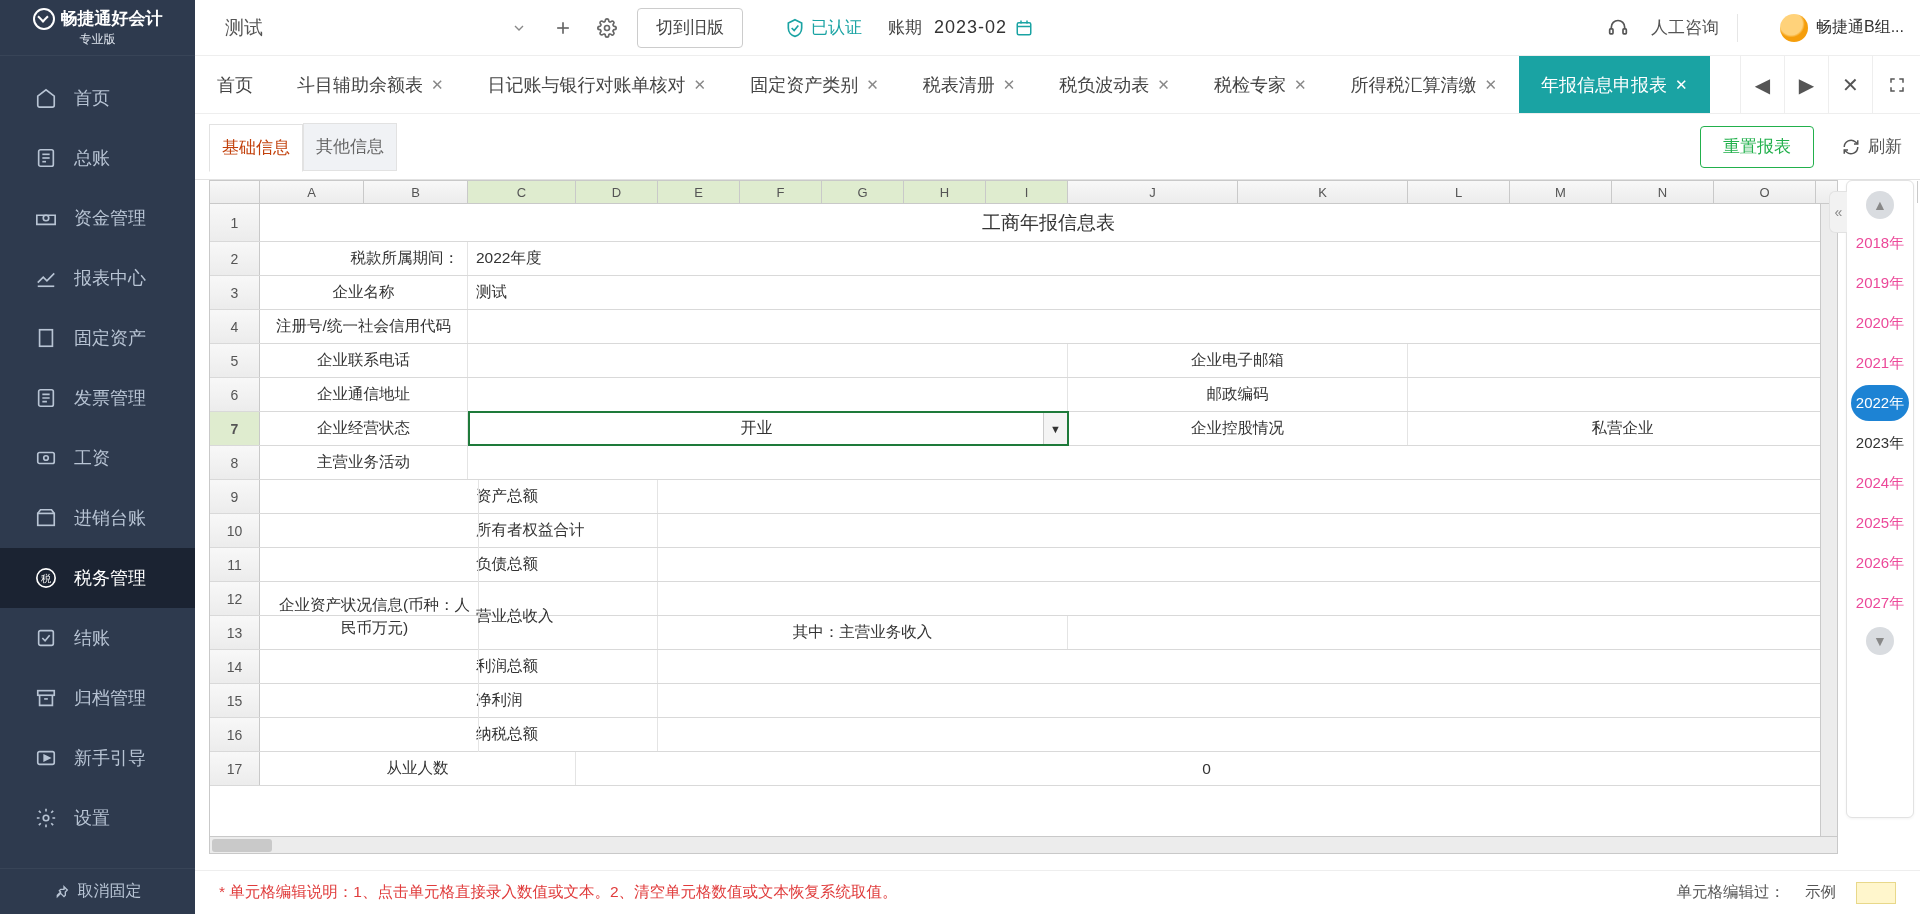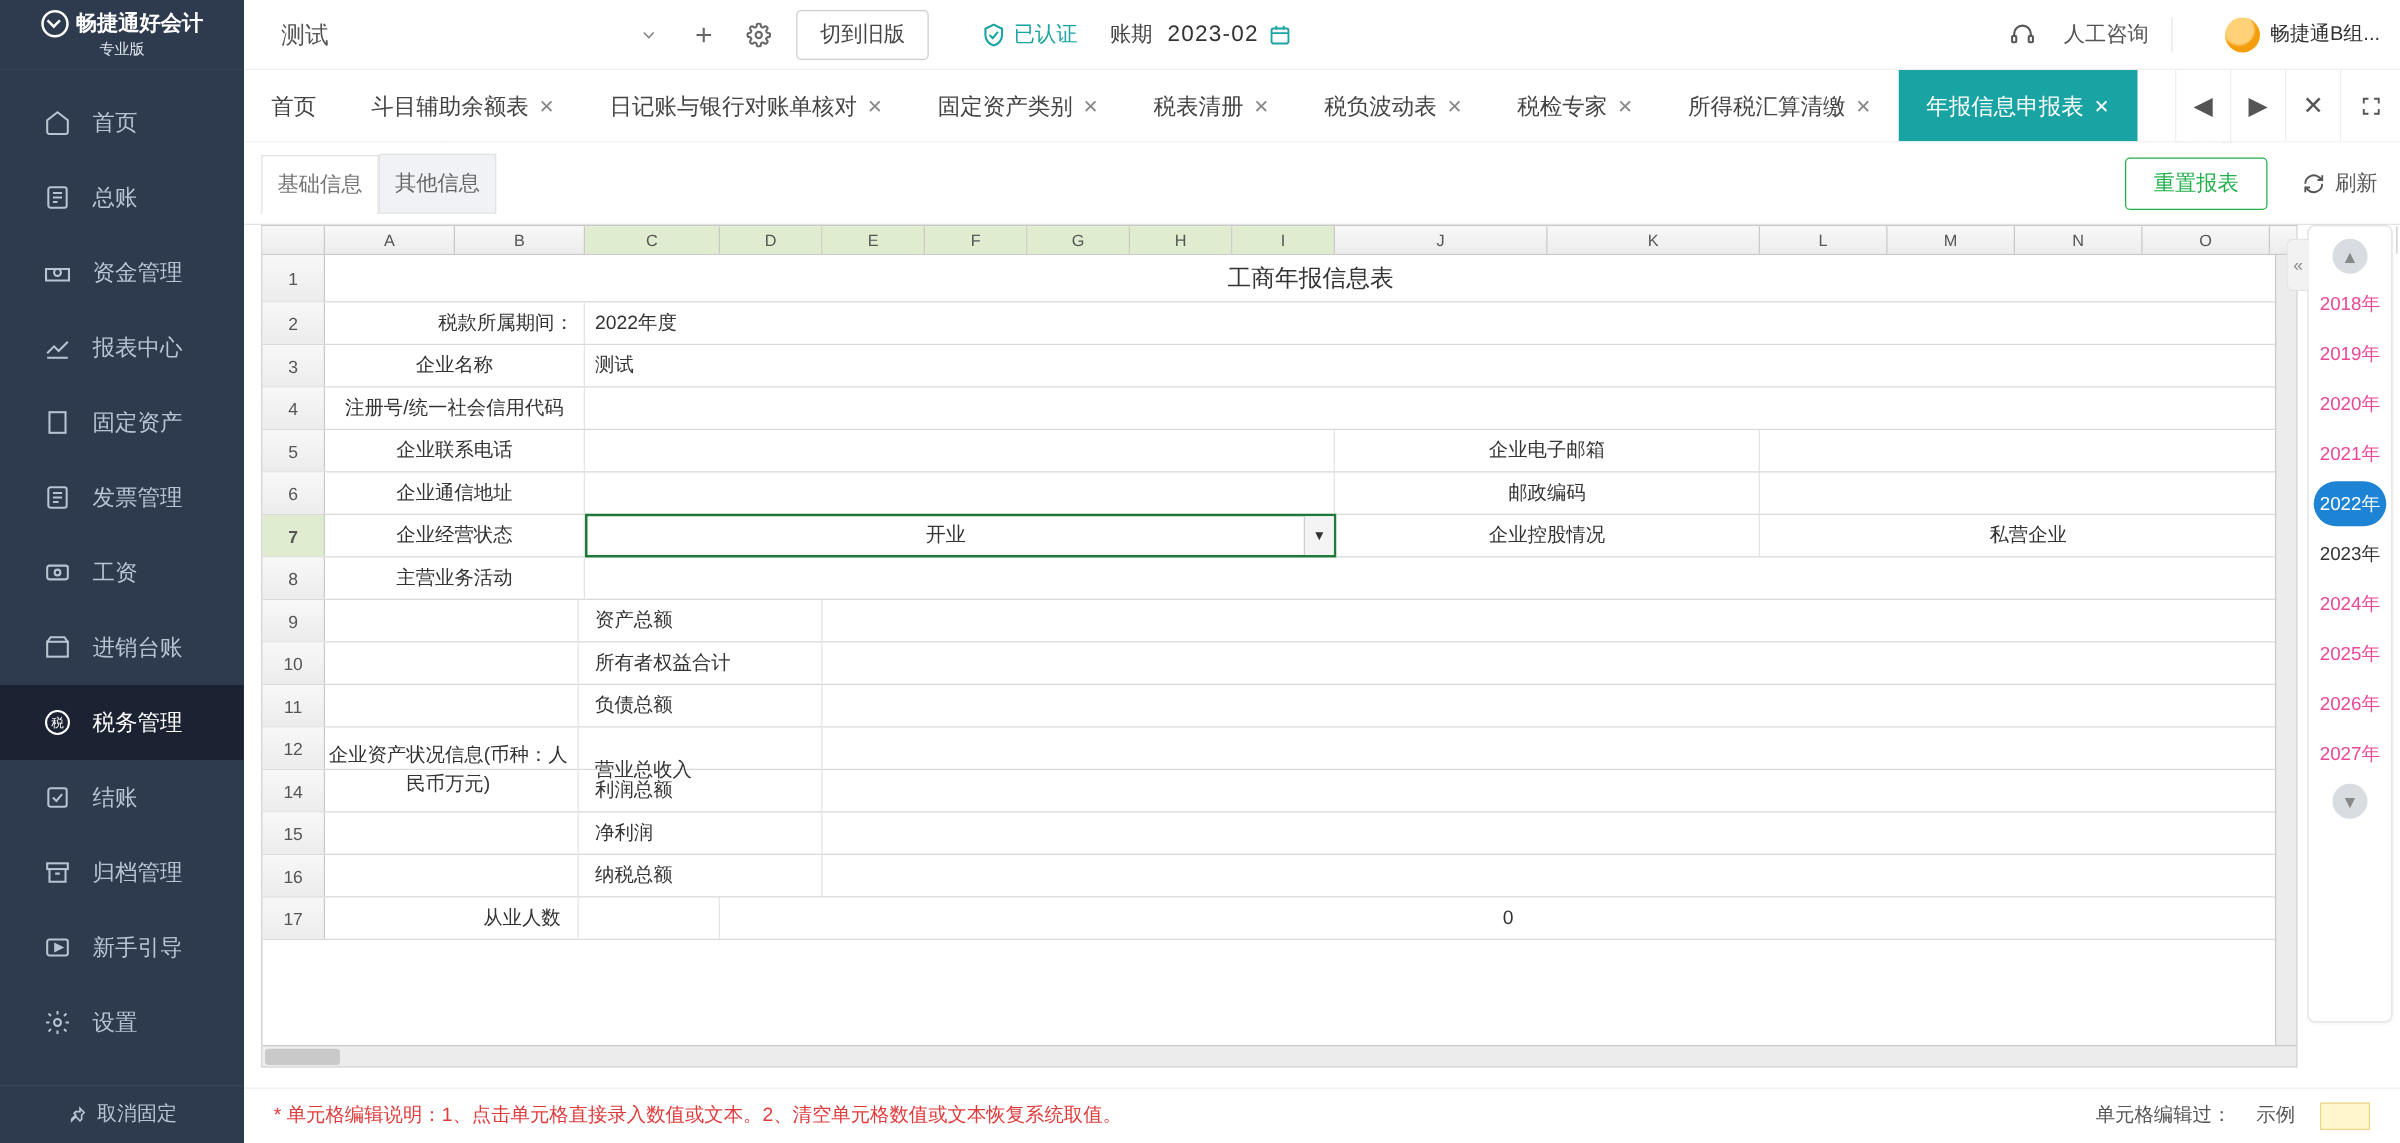--- a/index.html
+++ b/index.html
@@ -48,21 +48,21 @@
 .tabstrip-ctrl { width:44px; display:flex; align-items:center; justify-content:center; border-left:1px solid #eee; font-size:20px; color:#555; cursor:pointer; }
 .tabstrip-ctrl.wide { width:48px; font-size:22px; }
 
 
 .content { position:fixed; left:195px; top:114px; right:0; bottom:0; background:#fff; }
 
 
 .subtab-row { height:66px; display:flex; align-items:center; padding:0 18px 0 0; border-bottom:1px solid #e2e2e2; }
 .subtabs { display:flex; margin-left:14px; }
 .subtab { width:94px; height:48px; display:flex; align-items:center; justify-content:center; font-size:17px; color:#666; cursor:pointer; }
-.subtab.active { background:#fff; color:#737373; border:1px solid #e2e2e2; border-bottom:1px solid #fff; position:relative; top:1px; }
+.subtab.active { background:#fff; color:#c2410c; border:1px solid #e2e2e2; border-bottom:1px solid #fff; position:relative; top:1px; }
 .subtab:not(.active) { background:#f0f2f5; border:1px solid #e2e2e2; }
 .sub-spacer { flex:1; }
 .reset-btn { height:42px; padding:0 22px; border:1px solid #22b04c; color:#22b04c; border-radius:4px; display:flex; align-items:center; font-size:17px; cursor:pointer; }
 .refresh-btn { margin-left:28px; display:flex; align-items:center; gap:8px; color:#555; font-size:17px; cursor:pointer; }
 
 
 .sheet-wrap { position:absolute; left:14px; top:66px; right:82px; bottom:60px; border:1px solid #c9c9c9; background:#fff; display:flex; flex-direction:column; }
 .grid-rows { flex:1; overflow:auto; position:relative; }
 .col-hdr { display:flex; height:23px; background:linear-gradient(#f8f8f8,#ececec); border-bottom:1px solid #c9c9c9; font-size:13px; color:#555; }
 .corner { flex:0 0 50px; border-right:1px solid #c9c9c9; background:linear-gradient(#f8f8f8,#ececec); }
@@ -451,21 +451,21 @@
           </div>
           <div class="cell center" style="flex:0 0 340px">企业控股情况</div>
           <div class="cell center nob" style="flex:1">私营企业</div>
         </div>
         <div class="row tall">
           <div class="rh">8</div>
           <div class="cell center" style="flex:0 0 208px">主营业务活动</div>
           <div class="cell nob" style="flex:1"></div>
         </div>
         <div style="position:relative">
-          <div class="merged-vert" style="position:absolute;left:45px;top:0;width:208px;height:272px;border-right:1px solid #e4e4e4;padding:0 6px;font-size:15.5px">企业资产状况信息(币种：人民币万元)</div>
+          <div class="merged-vert" style="position:absolute;left:61px;top:0;width:208px;height:272px;border-right:1px solid #e4e4e4;padding:0 6px;font-size:15.5px">企业资产状况信息(币种：人民币万元)</div>
           <div class="row tall">
             <div class="rh">9</div>
             <div style="flex:0 0 208px"></div>
             <div class="cell " style="flex:0 0 190px">资产总额</div>
             <div class="cell nob" style="flex:1"></div>
           </div>
           <div class="row tall">
             <div class="rh">10</div>
             <div style="flex:0 0 208px"></div>
             <div class="cell " style="flex:0 0 190px">所有者权益合计</div>
@@ -474,20 +474,27 @@
           <div class="row tall">
             <div class="rh">11</div>
             <div style="flex:0 0 208px"></div>
             <div class="cell " style="flex:0 0 190px">负债总额</div>
             <div class="cell nob" style="flex:1"></div>
           </div>
           <div class="row tall">
             <div class="rh">12</div>
             <div style="flex:0 0 208px"></div>
             <div class="cell" style="flex:0 0 190px;border-bottom:none"></div>
+            <div class="cell nob" style="flex:1"></div>
+          </div>
+          <div class="row tall">
+            <div class="rh">13</div>
+            <div style="flex:0 0 208px"></div>
+            <div class="cell " style="flex:0 0 190px"></div>
+            <div class="cell center" style="flex:0 0 410px">其中：主营业务收入</div>
             <div class="cell nob" style="flex:1"></div>
           </div>
           <div class="row tall">
             <div class="rh">14</div>
             <div style="flex:0 0 208px"></div>
             <div class="cell " style="flex:0 0 190px">利润总额</div>
             <div class="cell nob" style="flex:1"></div>
           </div>
           <div class="row tall">
             <div class="rh">15</div>

